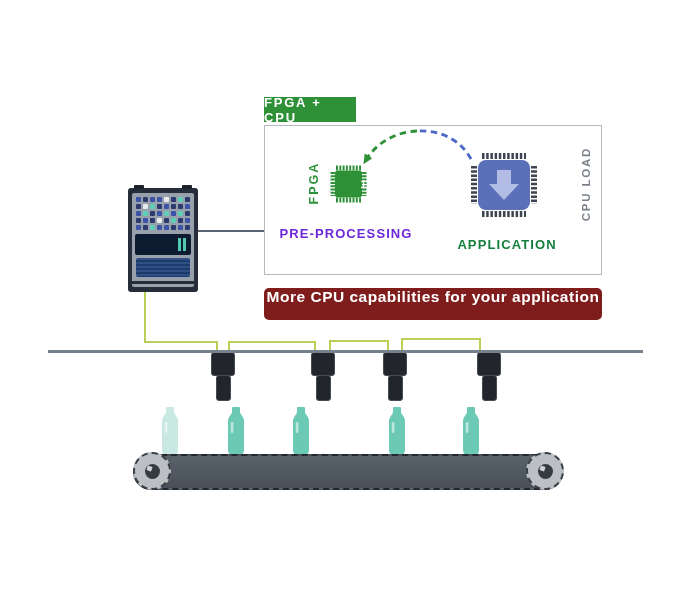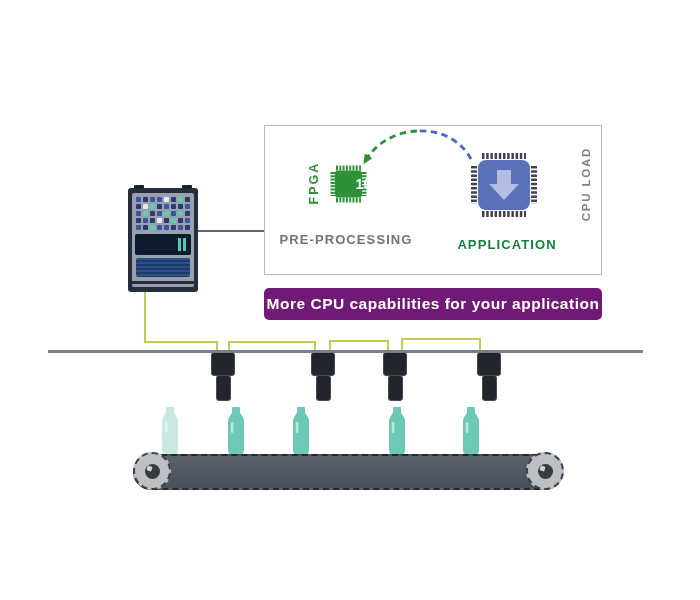--- a/index.html
+++ b/index.html
@@ -36,29 +36,29 @@
   .pbox{position:absolute;left:264px;top:125px;width:338px;height:150px;background:#fff;
         border:1.5px solid #b6bac0;z-index:4;}
   .arc{position:absolute;left:0;top:0;}
   .arc-blue{fill:none;stroke:#4a67c8;stroke-width:2.8;stroke-dasharray:6.5 4.5;}
   .arc-green{fill:none;stroke:#2e9138;stroke-width:2.8;stroke-dasharray:6.5 4.5;}
   .v-label{position:absolute;text-align:center;transform:rotate(-90deg);font-weight:bold;white-space:nowrap;}
   .fpga-v{left:9px;top:50px;width:80px;color:#2e9138;font-size:12.5px;letter-spacing:2px;}
   .cpu-load{left:281px;top:52px;width:80px;color:#7b828c;font-size:11.5px;letter-spacing:1.8px;}
   .chip-fpga{position:absolute;left:65px;top:39px;width:37px;height:38px;}
   .chip-val{position:absolute;left:0;top:0;width:100%;height:100%;display:flex;align-items:center;
-            justify-content:center;color:#fff;font-size:14px;font-weight:bold;letter-spacing:.3px;padding-left:44px;}
+            justify-content:center;color:#fff;font-size:10px;font-weight:bold;letter-spacing:.3px;padding-left:44px;}
   .chip-cpu{position:absolute;left:206px;top:27px;width:66px;height:64px;}
   .caption{position:absolute;font-weight:bold;font-size:13px;letter-spacing:1.1px;text-align:center;}
-  .pre{left:6px;top:106px;width:150px;color:#737373;}
+  .pre{left:6px;top:100px;width:150px;color:#6d28d9;}
   .app{left:172px;top:110px;width:140px;color:#15803d;line-height:17px;}
 
   
-  .banner{position:absolute;left:264px;top:288px;width:338px;height:32px;background:#701a75;
-          border-radius:5px;z-index:4;display:flex;align-items:center;justify-content:center;
+  .banner{position:absolute;left:264px;top:288px;width:338px;height:32px;background:#7f1d1d;
+          border-radius:5px;z-index:4;display:flex;align-items:flex-start;justify-content:center;
           color:#fff;font-size:15.5px;font-weight:600;letter-spacing:.5px;}
 
   
   .rail{position:absolute;left:48px;top:350px;width:595px;height:3px;background:#76818d;z-index:5;}
   .camera{position:absolute;top:352px;width:24px;z-index:4;}
   .cam-head{width:24px;height:24px;background:#22262c;border:1px solid #464b52;border-radius:3px;}
   .cam-lens{width:15px;height:26px;background:#22262c;border:1px solid #464b52;border-radius:3px;margin:-1px auto 0;}
 
   
   .belt{position:absolute;left:133px;top:454px;width:430px;height:36px;border-radius:18px;
@@ -133,20 +133,23 @@
         </div>
       <div class="server-display1">
         <span class="bar b1"></span>
         <span class="bar b2"></span>
       </div>
       <div class="server-display2"></div>
       <div class="server-groove"></div>
     </div>
   </div>
 
+  <div class="tag">
+    <span>FPGA + CPU</span>
+  </div>
 
   <div class="pbox">
     <svg class="arc" width="338" height="52">
       <defs>
         <marker id="ah" markerWidth="12" markerHeight="10" refX="5" refY="4.5" orient="auto" markerUnits="userSpaceOnUse">
           <path d="M0,0 L10,4.5 L0,9 z" fill="#2e9138"></path>
         </marker>
       </defs>
       <path class="arc-blue" d="M206,33 C195,13 175,4 152,5"></path>
       <path class="arc-green" d="M152,5 C131,6 112,16 101,34" marker-end="url(#ah)"></path>

